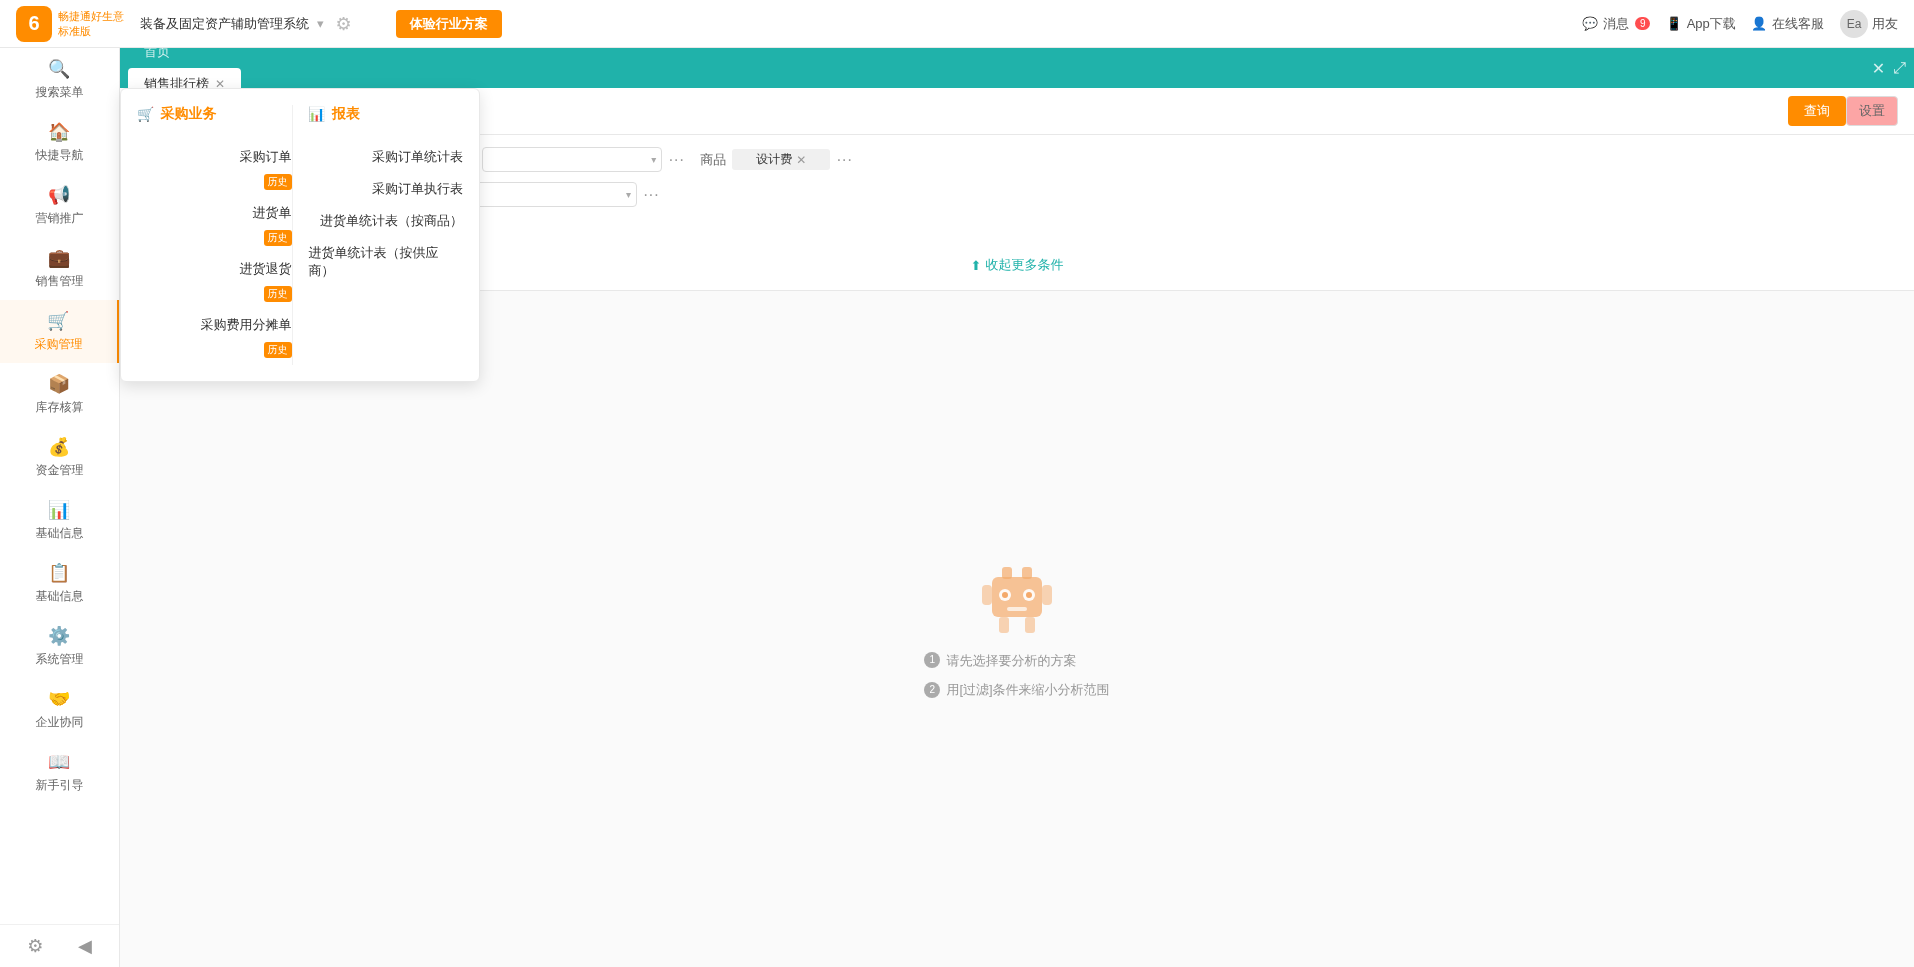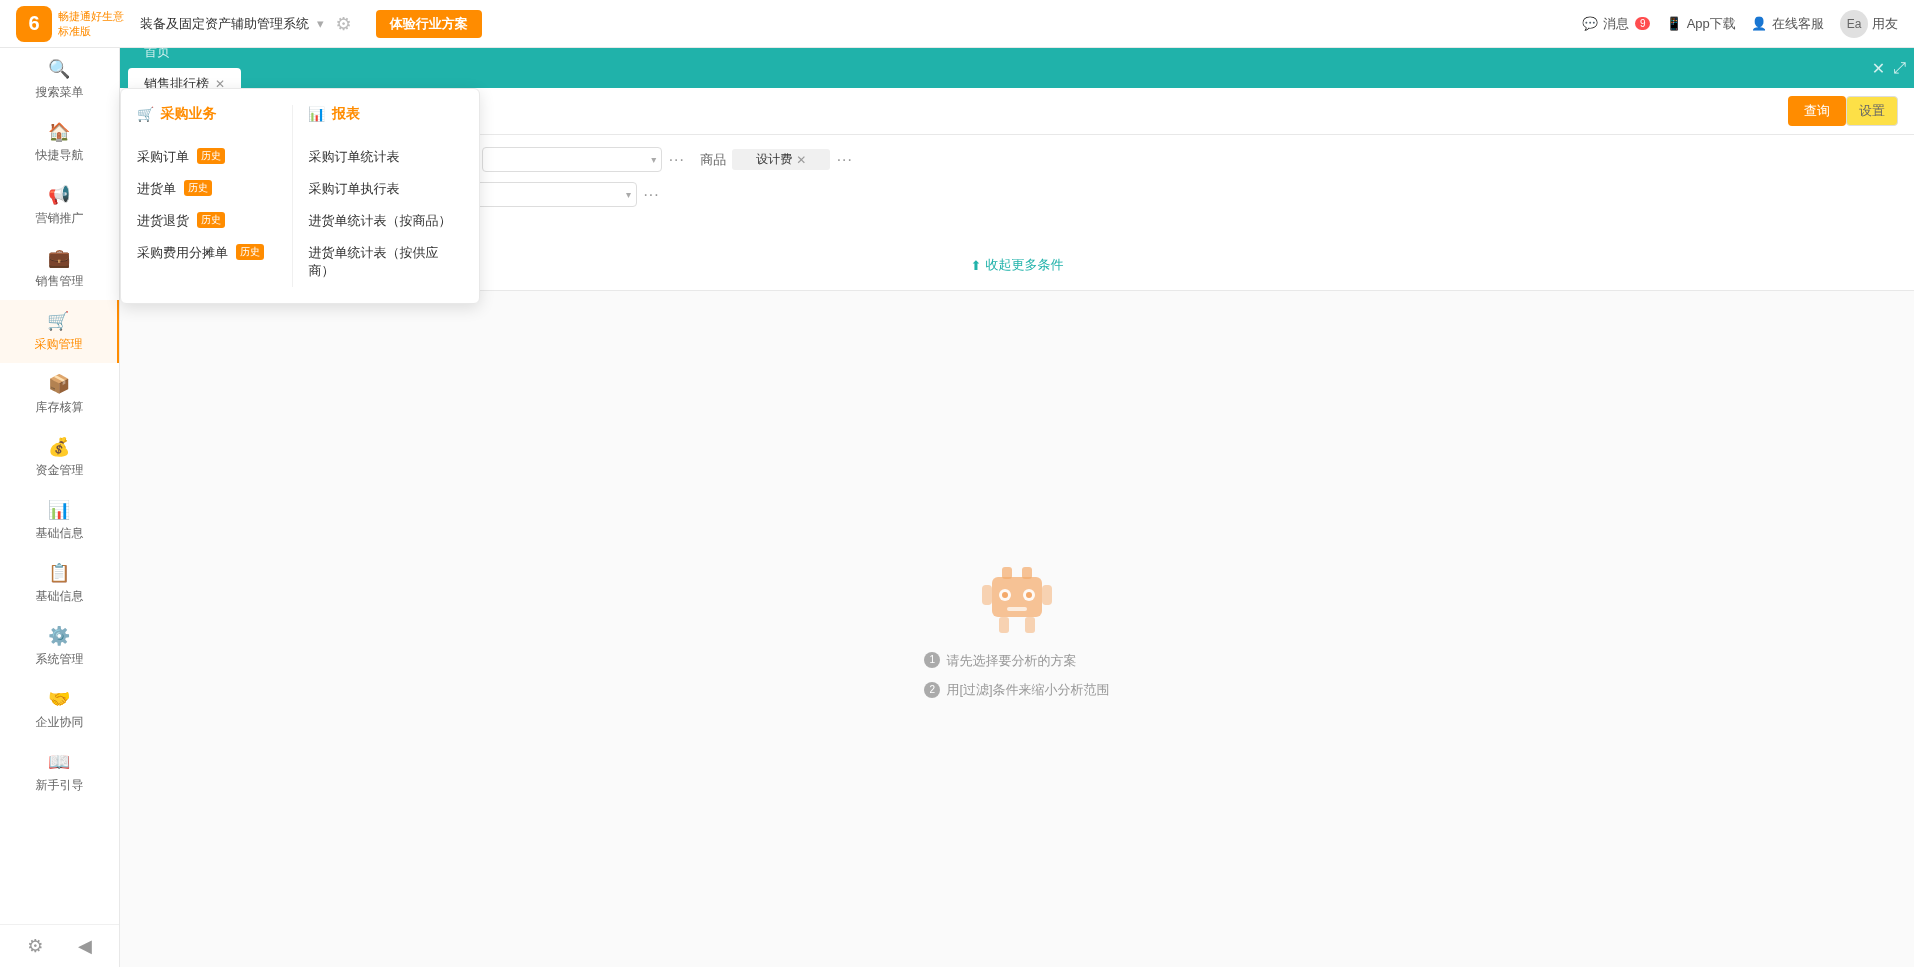--- a/index.html
+++ b/index.html
@@ -9,21 +9,21 @@
     .app-container { display: flex; flex-direction: column; height: 967px; }
     .top-bar { display: flex; align-items: center; background: #fff; border-bottom: 1px solid #e8e8e8; height: 48px; padding: 0 16px; flex-shrink: 0; }
     .main-area { display: flex; flex: 1; overflow: hidden; }
     .sidebar { width: 120px; background: #fff; display: flex; flex-direction: column; border-right: 1px solid #e8e8e8; flex-shrink: 0; }
     .content { flex: 1; display: flex; flex-direction: column; overflow: hidden; }
 
     
     .logo { display: flex; align-items: center; margin-right: 16px; }
     .logo-icon { width: 36px; height: 36px; background: #ff8c00; border-radius: 8px; display: flex; align-items: center; justify-content: center; color: #fff; font-size: 20px; font-weight: bold; }
     .logo-text { margin-left: 6px; font-size: 11px; color: #ff8c00; line-height: 1.3; }
-    .top-bar-system { display: flex; align-items: center; color: #333; font-size: 13px; margin-right: 4px; }
+    .top-bar-system { display: flex; align-items: center; color: #333; font-size: 13px; margin-right: 24px; }
     .top-bar-system span { margin-right: 4px; }
     .top-bar-btn { background: #ff8c00; color: #fff; border: none; border-radius: 4px; padding: 5px 14px; font-size: 13px; cursor: pointer; margin-left: 16px; font-weight: bold; }
     .top-bar-right { margin-left: auto; display: flex; align-items: center; gap: 16px; }
     .top-bar-right-item { display: flex; align-items: center; gap: 4px; color: #555; font-size: 13px; cursor: pointer; }
     .badge { background: #ff4d4f; color: #fff; border-radius: 10px; font-size: 10px; padding: 1px 5px; margin-left: 2px; }
     .user-avatar { width: 28px; height: 28px; background: #e0e0e0; border-radius: 50%; display: flex; align-items: center; justify-content: center; font-size: 12px; color: #666; }
 
     
     .tab-bar { display: flex; align-items: center; background: #20b2aa; height: 40px; flex-shrink: 0; padding: 16px 8px; }
     .tab { display: flex; align-items: center; padding: 0 16px; height: 32px; cursor: pointer; color: rgba(255,255,255,0.8); font-size: 13px; border-radius: 4px 4px 0 0; }
@@ -34,21 +34,21 @@
     .sidebar-item { display: flex; flex-direction: column; align-items: center; padding: 10px 4px; cursor: pointer; color: #666; font-size: 12px; gap: 4px; }
     .sidebar-item.active { color: #ff8c00; background: #fff8f0; border-right: 2px solid #ff8c00; }
     .sidebar-item-icon { font-size: 18px; }
     .sidebar-bottom { margin-top: auto; display: flex; align-items: center; justify-content: space-around; padding: 10px; border-top: 1px solid #f0f0f0; }
     .sidebar-bottom-icon { color: #999; font-size: 18px; cursor: pointer; }
 
     
     .toolbar { display: flex; align-items: center; padding: 8px 16px; background: #fff; border-bottom: 1px solid #e8e8e8; gap: 12px; flex-shrink: 0; }
     .toolbar-btn { display: flex; align-items: center; gap: 4px; color: #666; font-size: 13px; cursor: pointer; }
     .toolbar-btn-primary { background: #ff8c00; color: #fff; border: none; border-radius: 4px; padding: 5px 16px; font-size: 13px; cursor: pointer; }
-    .toolbar-btn-secondary { background: #fde047; color: #666; border: 1px solid #ddd; border-radius: 4px; padding: 5px 12px; font-size: 13px; cursor: pointer; }
+    .toolbar-btn-secondary { background: #fca5a5; color: #666; border: 1px solid #ddd; border-radius: 4px; padding: 5px 12px; font-size: 13px; cursor: pointer; }
     .toolbar-sep { height: 16px; width: 1px; background: #e0e0e0; }
 
     
     .filter-area { background: #fff; padding: 12px 16px; border-bottom: 1px solid #e8e8e8; flex-shrink: 0; }
     .filter-row { display: flex; align-items: center; gap: 16px; margin-bottom: 10px; flex-wrap: wrap; }
     .filter-item { display: flex; align-items: center; gap: 6px; }
     .filter-label { color: #666; font-size: 13px; white-space: nowrap; }
     .filter-input { border: 1px solid #ddd; border-radius: 4px; padding: 4px 10px; font-size: 13px; color: #333; background: #fff; min-width: 100px; }
     .filter-select { border: 1px solid #ddd; border-radius: 4px; padding: 4px 24px 4px 8px; font-size: 13px; color: #333; background: #fff; appearance: none; cursor: pointer; }
     .filter-tag { display: inline-flex; align-items: center; background: #f0f0f0; border-radius: 3px; padding: 2px 24px; font-size: 12px; color: #333; gap: 4px; }
@@ -60,21 +60,21 @@
     .content-main { flex: 1; display: flex; align-items: center; justify-content: center; background: #fafafa; }
     .empty-state { display: flex; flex-direction: column; align-items: center; gap: 12px; }
     .empty-icon { width: 100px; height: 80px; position: relative; }
     .empty-text { color: #999; font-size: 13px; line-height: 1.8; }
     .empty-text-item { display: flex; align-items: center; gap: 6px; }
     .circle-num { width: 16px; height: 16px; border-radius: 50%; background: #aaa; color: #fff; font-size: 10px; display: flex; align-items: center; justify-content: center; flex-shrink: 0; }
     .dropdown-menu { position: absolute; top: 48px; left: 120px; background: #fff; border: 1px solid #e8e8e8; border-radius: 6px; box-shadow: 0 4px 16px rgba(0,0,0,0.12); z-index: 200; width: 360px; padding: 16px; display: flex; gap: 0; }
     .dropdown-col { flex: 1; }
     .dropdown-col-title { display: flex; align-items: center; gap: 6px; color: #ff8c00; font-size: 14px; font-weight: bold; margin-bottom: 12px; padding-bottom: 6px; }
     .dropdown-col + .dropdown-col { border-left: 1px solid #f0f0f0; padding-left: 16px; }
-    .dropdown-item { display: flex; align-items: flex-start; gap: 8px; padding: 7px 0; cursor: pointer; font-size: 13px; color: #333; }
+    .dropdown-item { display: flex; align-items: flex-end; gap: 8px; padding: 7px 0; cursor: pointer; font-size: 13px; color: #333; flex-direction: column; }
     .hist-badge { background: #ff8c00; color: #fff; font-size: 10px; border-radius: 3px; padding: 1px 4px; }
 
     
     .time-options { display: flex; align-items: center; gap: 8px; }
     .time-opt { color: #20b2aa; font-size: 13px; cursor: pointer; }
     .time-opt.active { color: #ff8c00; }
 
     
     .select-with-arrow { position: relative; display: inline-flex; align-items: center; }
     .select-with-arrow::after { content: '▾'; position: absolute; right: 6px; color: #aaa; font-size: 10px; pointer-events: none; }

